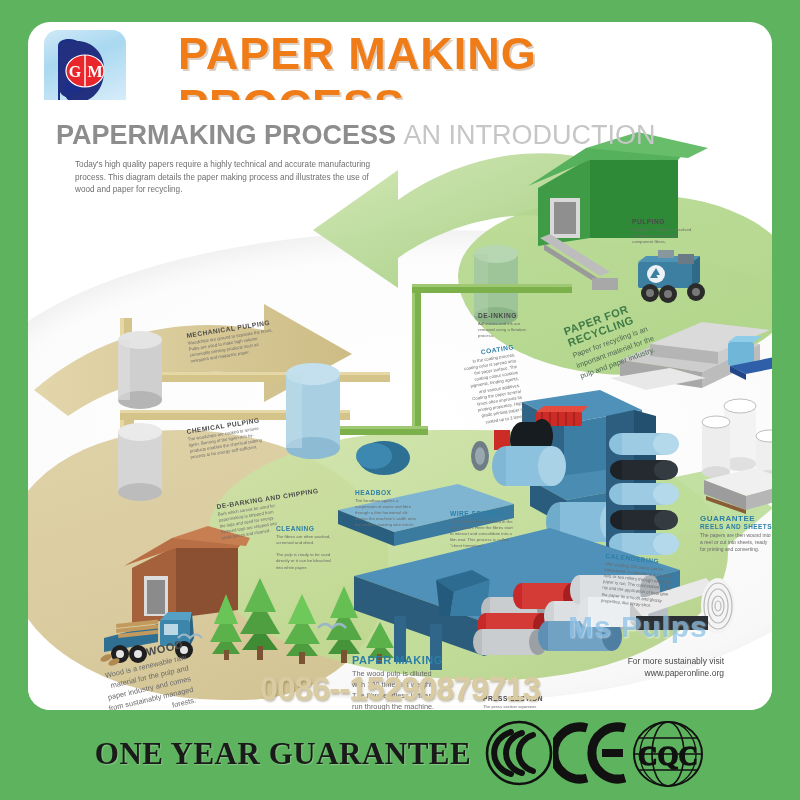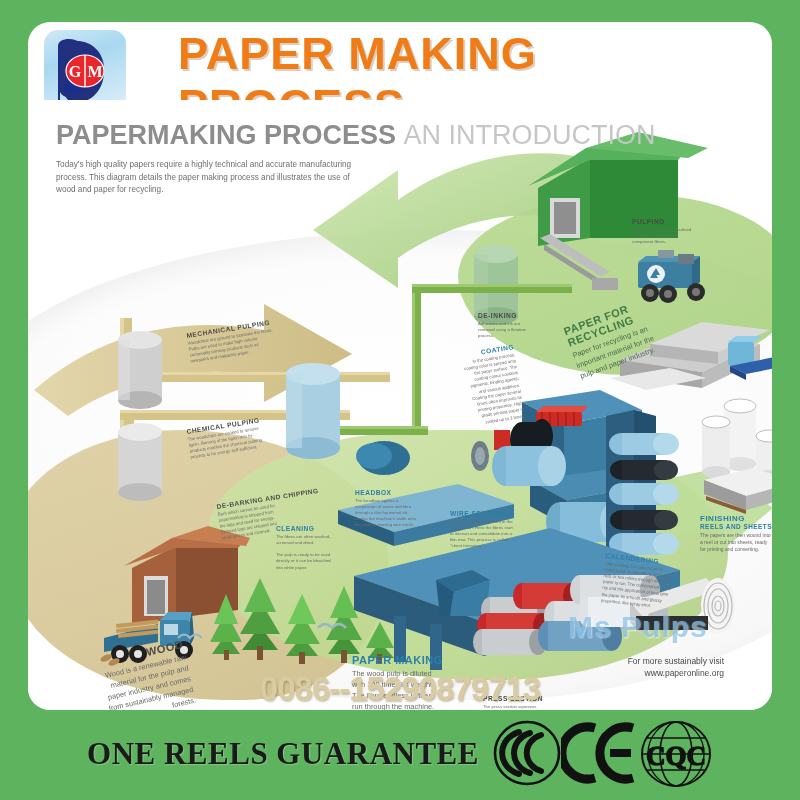--- a/index.html
+++ b/index.html
@@ -79,20 +79,21 @@
   
   .intro { position:absolute; left:28px; top:20px; width:360px; }
   .intro h2 {
     font-size:27px; font-weight:bold; color:#8d8d8d; letter-spacing:0px;
     white-space:nowrap;
   }
   .intro h2 .light { color:#c6c6c6; font-weight:normal; }
   .intro p {
     margin-top:8px; font-size:8.2px; line-height:1.55; color:#6f6f6f;
     width:300px;
+    margin-left:19px;
   }
 
   
   .lbl { position:absolute; }
   .lbl .t {
     font-weight:bold; font-size:6.6px; letter-spacing:.5px;
     color:#2b7fa8; white-space:nowrap;
   }
   .lbl .t.dark { color:#4a4a4a; }
   .lbl .b { font-size:4.3px; line-height:1.45; color:#6a6a6a; margin-top:1.5px; }
@@ -579,21 +580,21 @@
           <div class="t dark">PRESS SECTION</div>
           <div class="b">The press section squeezes the web of wet paper and raises water content to 50%.</div>
         </div>
 
         <div class="lbl rot-d" style="left:578px; top:452px; width:72px;">
           <div class="t">CALENDERING</div>
           <div class="b">After coating, the paper can be calendered. A calender is a stack of rolls or two rollers through which the paper is run. The combination of the nip and the application of heat give the paper its smooth and glossy properties, like spray-shot.</div>
         </div>
 
         <div class="lbl mid" style="left:672px; top:414px; width:72px;">
-          <div class="t">FINISHING</div>
+          <div class="t">GUARANTEE</div>
           <div class="t" style="font-size:6.4px">REELS AND SHEETS</div>
           <div class="b">The papers are then wound into a reel or cut into sheets, ready for printing and converting.</div>
         </div>
 
         <div class="lbl rot-a" style="left:430px; top:252px; width:56px; text-align:right;">
           <div class="t">COATING</div>
           <div class="b">In the coating process, coating color is spread onto the paper surface. The coating colour contains pigments, binding agents, and various additives. Coating the paper several times often improves its printing properties. High grade printing paper is coated up to 3 times.</div>
         </div>
 
         <div class="lbl" style="left:450px; top:212px; width:58px;">
@@ -623,21 +624,21 @@
         </div>
 
         <div class="watermark">Ms Pulps</div>
         <div class="phone">0086--15290879713</div>
 
       </div>
     </div>
   </div>
 
   <div class="footbar">
-    <div class="guarantee">ONE REELS GUARANTEE</div>
+    <div class="guarantee">ONE YEAR GUARANTEE</div>
     <div class="certs">
 
       <svg width="68" height="66" viewBox="0 0 68 66">
         <ellipse cx="34" cy="33" rx="32" ry="31" fill="none" stroke="#111" stroke-width="2.6"></ellipse>
         <path d="M26 12 a24 22 0 0 0 0 42" fill="none" stroke="#111" stroke-width="6" stroke-linecap="round"></path>
         <path d="M37 13 a23 21 0 0 0 0 40" fill="none" stroke="#111" stroke-width="6" stroke-linecap="round"></path>
         <path d="M48 15 a21 19 0 0 0 0 36" fill="none" stroke="#111" stroke-width="6" stroke-linecap="round"></path>
       </svg>
 
       <svg width="78" height="66" viewBox="0 0 78 66">

